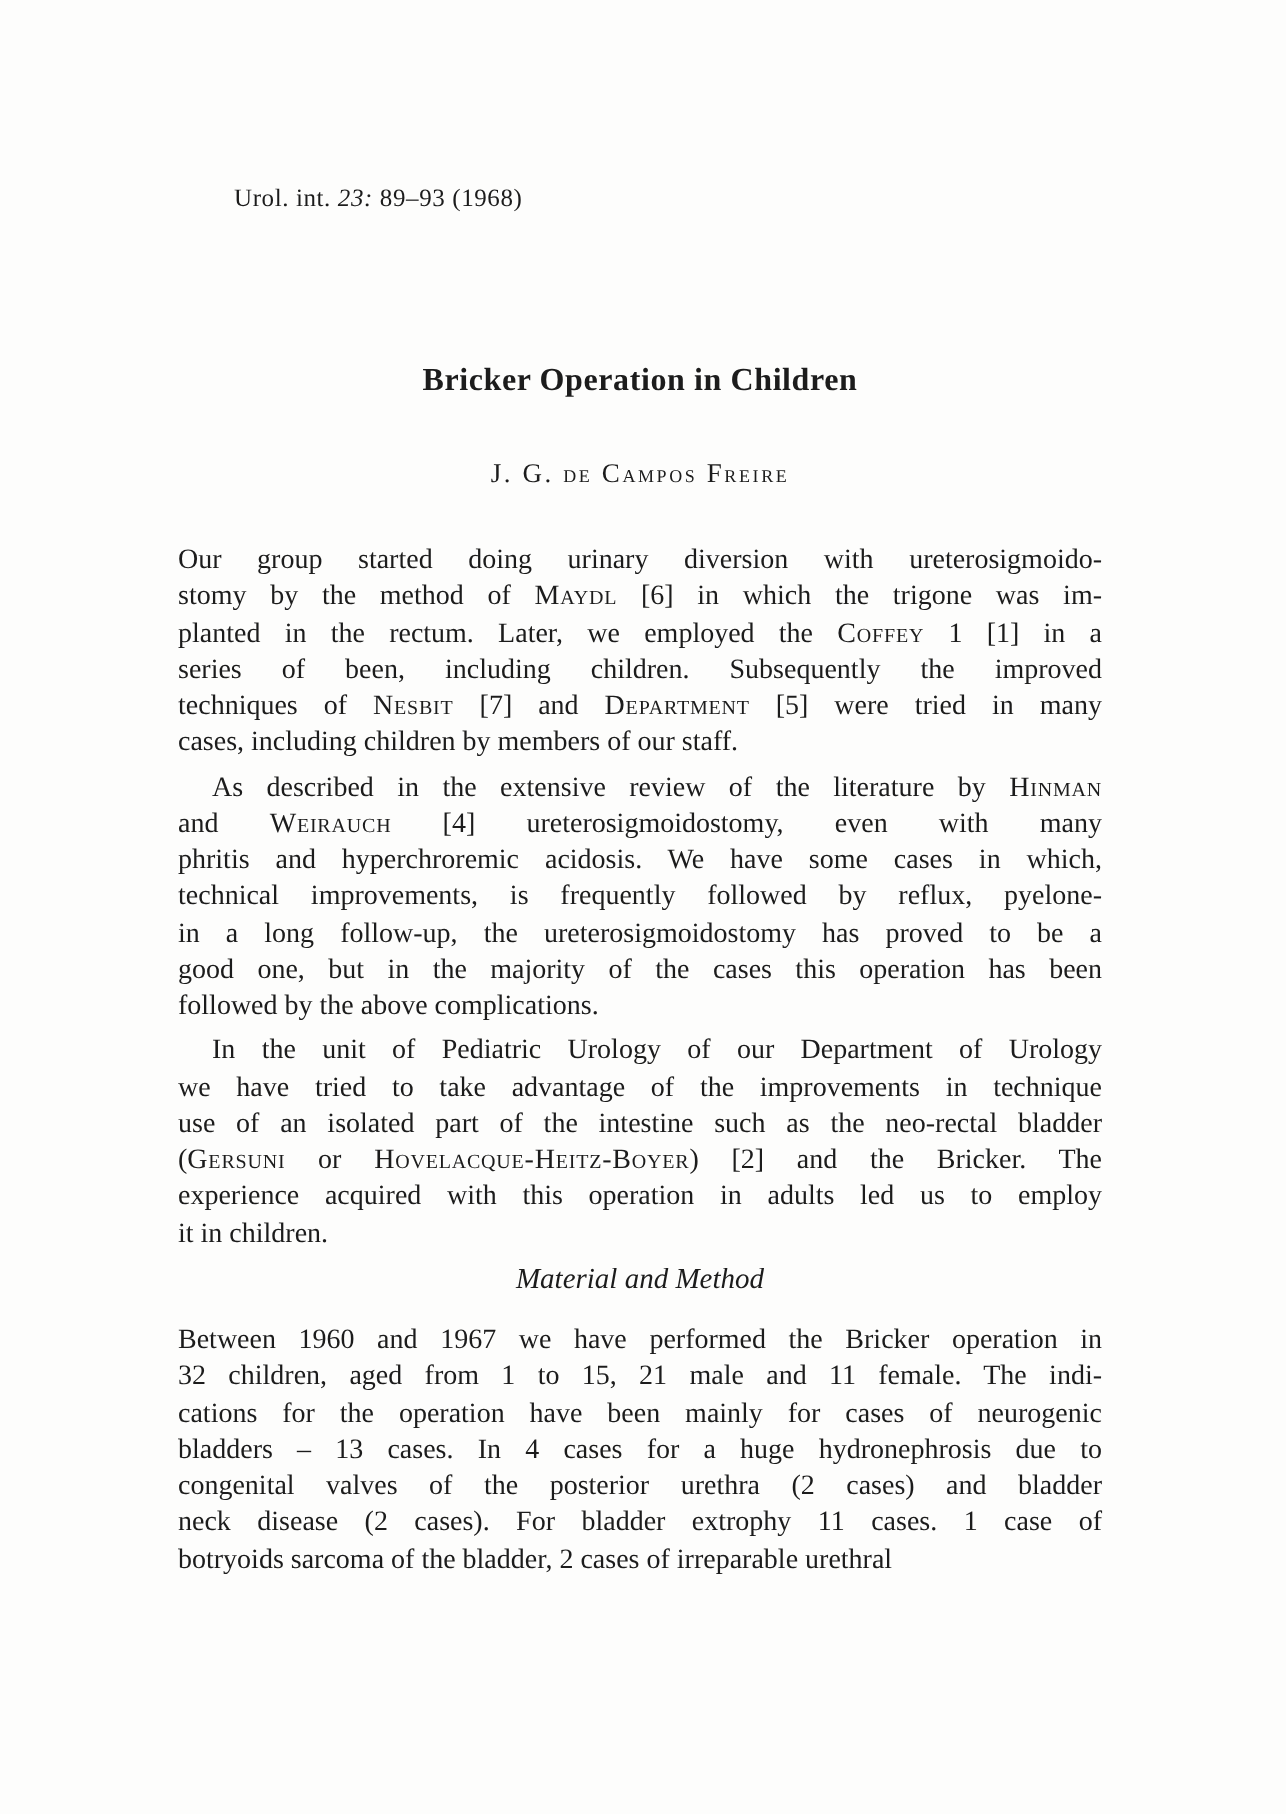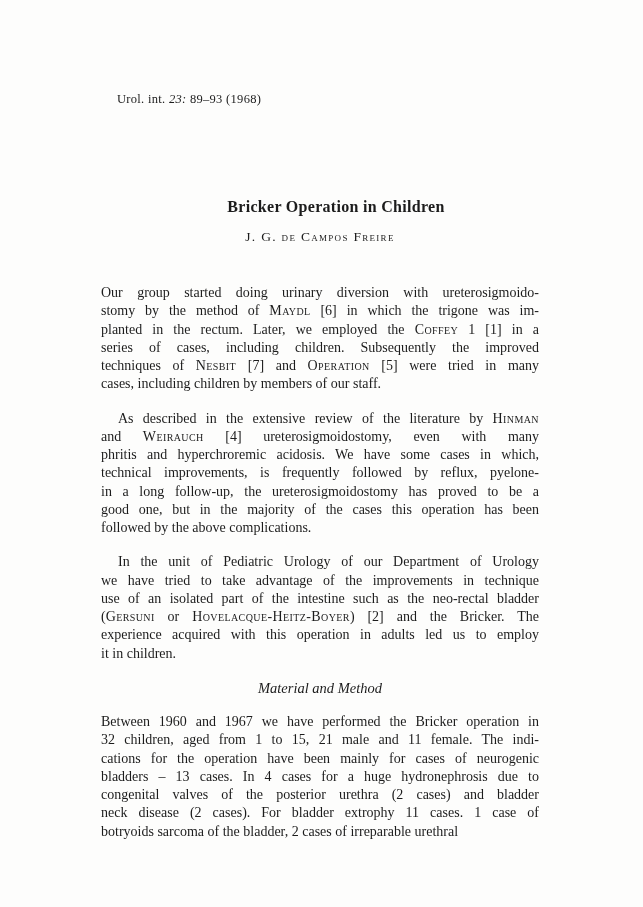--- a/index.html
+++ b/index.html
@@ -12,33 +12,33 @@
     overflow:hidden;
   }
   .journal-ref{
     position:absolute;left:117px;top:92px;
     font-size:12.5px;letter-spacing:0.3px;
     white-space:nowrap;
   }
   .journal-ref .vol{font-style:italic;}
   .title{
     position:absolute;left:85px;top:182px;width:470px;
-    margin:16px;text-align:center;
+    margin:0;text-align:center;
     font-size:16px;font-weight:bold;letter-spacing:0.3px;
   }
   .author{
     position:absolute;left:85px;top:217px;width:470px;
     text-align:center;
     font-size:13.5px;font-variant:small-caps;letter-spacing:1.3px;margin-top:12px;
   }
   .body-col{
     position:absolute;left:85px;top:268px;width:470px;
     font-size:14px;line-height:18.25px;
   }
-  .para{margin:16px;}
+  .para{margin:4px;}
   .line{
     text-align:justify;
     text-align-last:justify;
     white-space:normal;
   }
   .line.last{text-align-last:left;}
   .line.indent{text-indent:17px;}
   .sc{font-variant:small-caps;letter-spacing:0.4px;}
   .section-heading{
     font-style:italic;
@@ -57,22 +57,22 @@
 
   <h1 class="title">Bricker Operation in Children</h1>
 
   <div class="author">J. G. de Campos Freire</div>
 
   <div class="body-col" id="article-body">
       <div class="para">
         <div class="line">Our group started doing urinary diversion with ureterosigmoido-</div>
         <div class="line">stomy by the method of <span class="sc">Maydl</span> [6] in which the trigone was im-</div>
         <div class="line">planted in the rectum. Later, we employed the <span class="sc">Coffey</span> 1 [1] in a</div>
-        <div class="line">series of cases, including children. Subsequently the improved</div>
-        <div class="line">techniques of <span class="sc">Nesbit</span> [7] and <span class="sc">Operation</span> [5] were tried in many</div>
+        <div class="line">series of been, including children. Subsequently the improved</div>
+        <div class="line">techniques of <span class="sc">Nesbit</span> [7] and <span class="sc">Department</span> [5] were tried in many</div>
         <div class="line last">cases, including children by members of our staff.</div>
       </div>
       <div class="para">
         <div class="line indent">As described in the extensive review of the literature by <span class="sc">Hinman</span></div>
         <div class="line">and <span class="sc">Weirauch</span> [4] ureterosigmoidostomy, even with many</div>
         <div class="line">phritis and hyperchroremic acidosis. We have some cases in which,</div>
         <div class="line">technical improvements, is frequently followed by reflux, pyelone-</div>
         <div class="line">in a long follow-up, the ureterosigmoidostomy has proved to be a</div>
         <div class="line">good one, but in the majority of the cases this operation has been</div>
         <div class="line last">followed by the above complications.</div>

